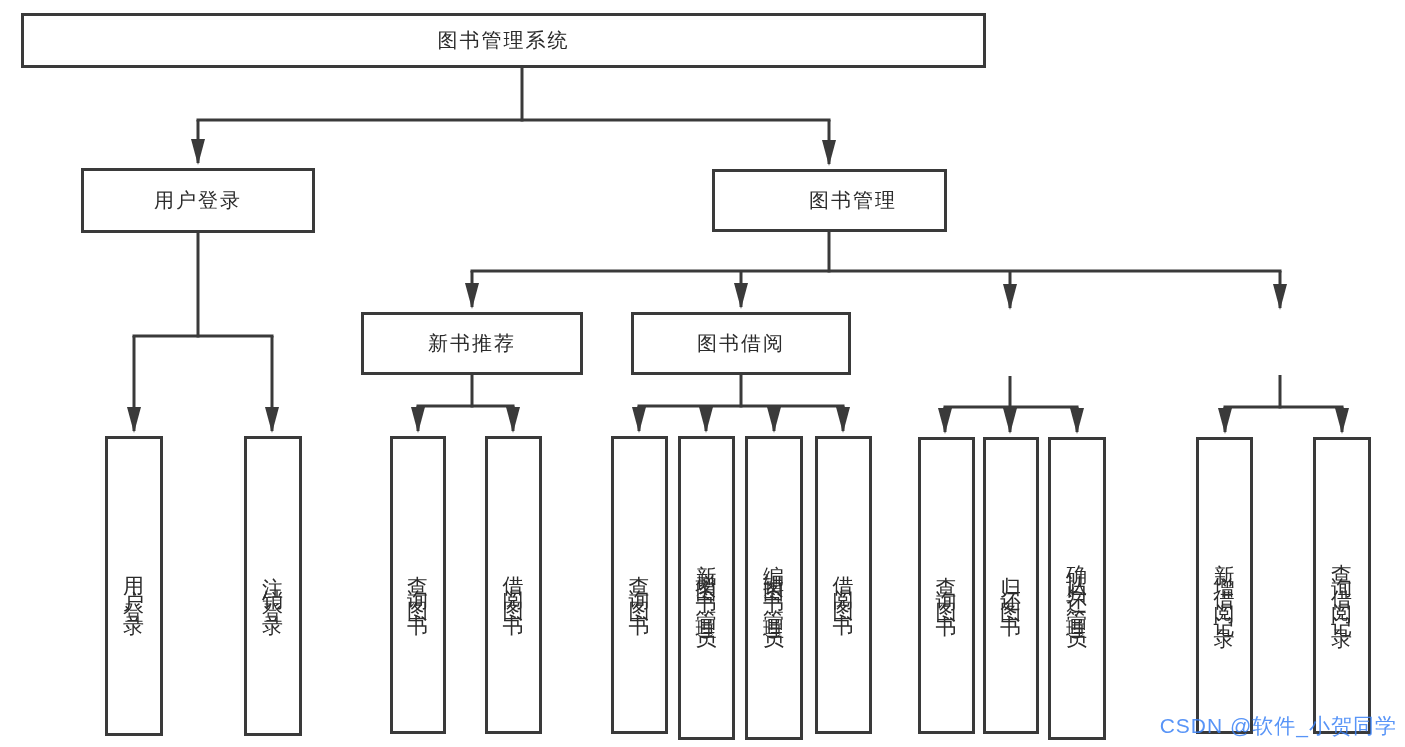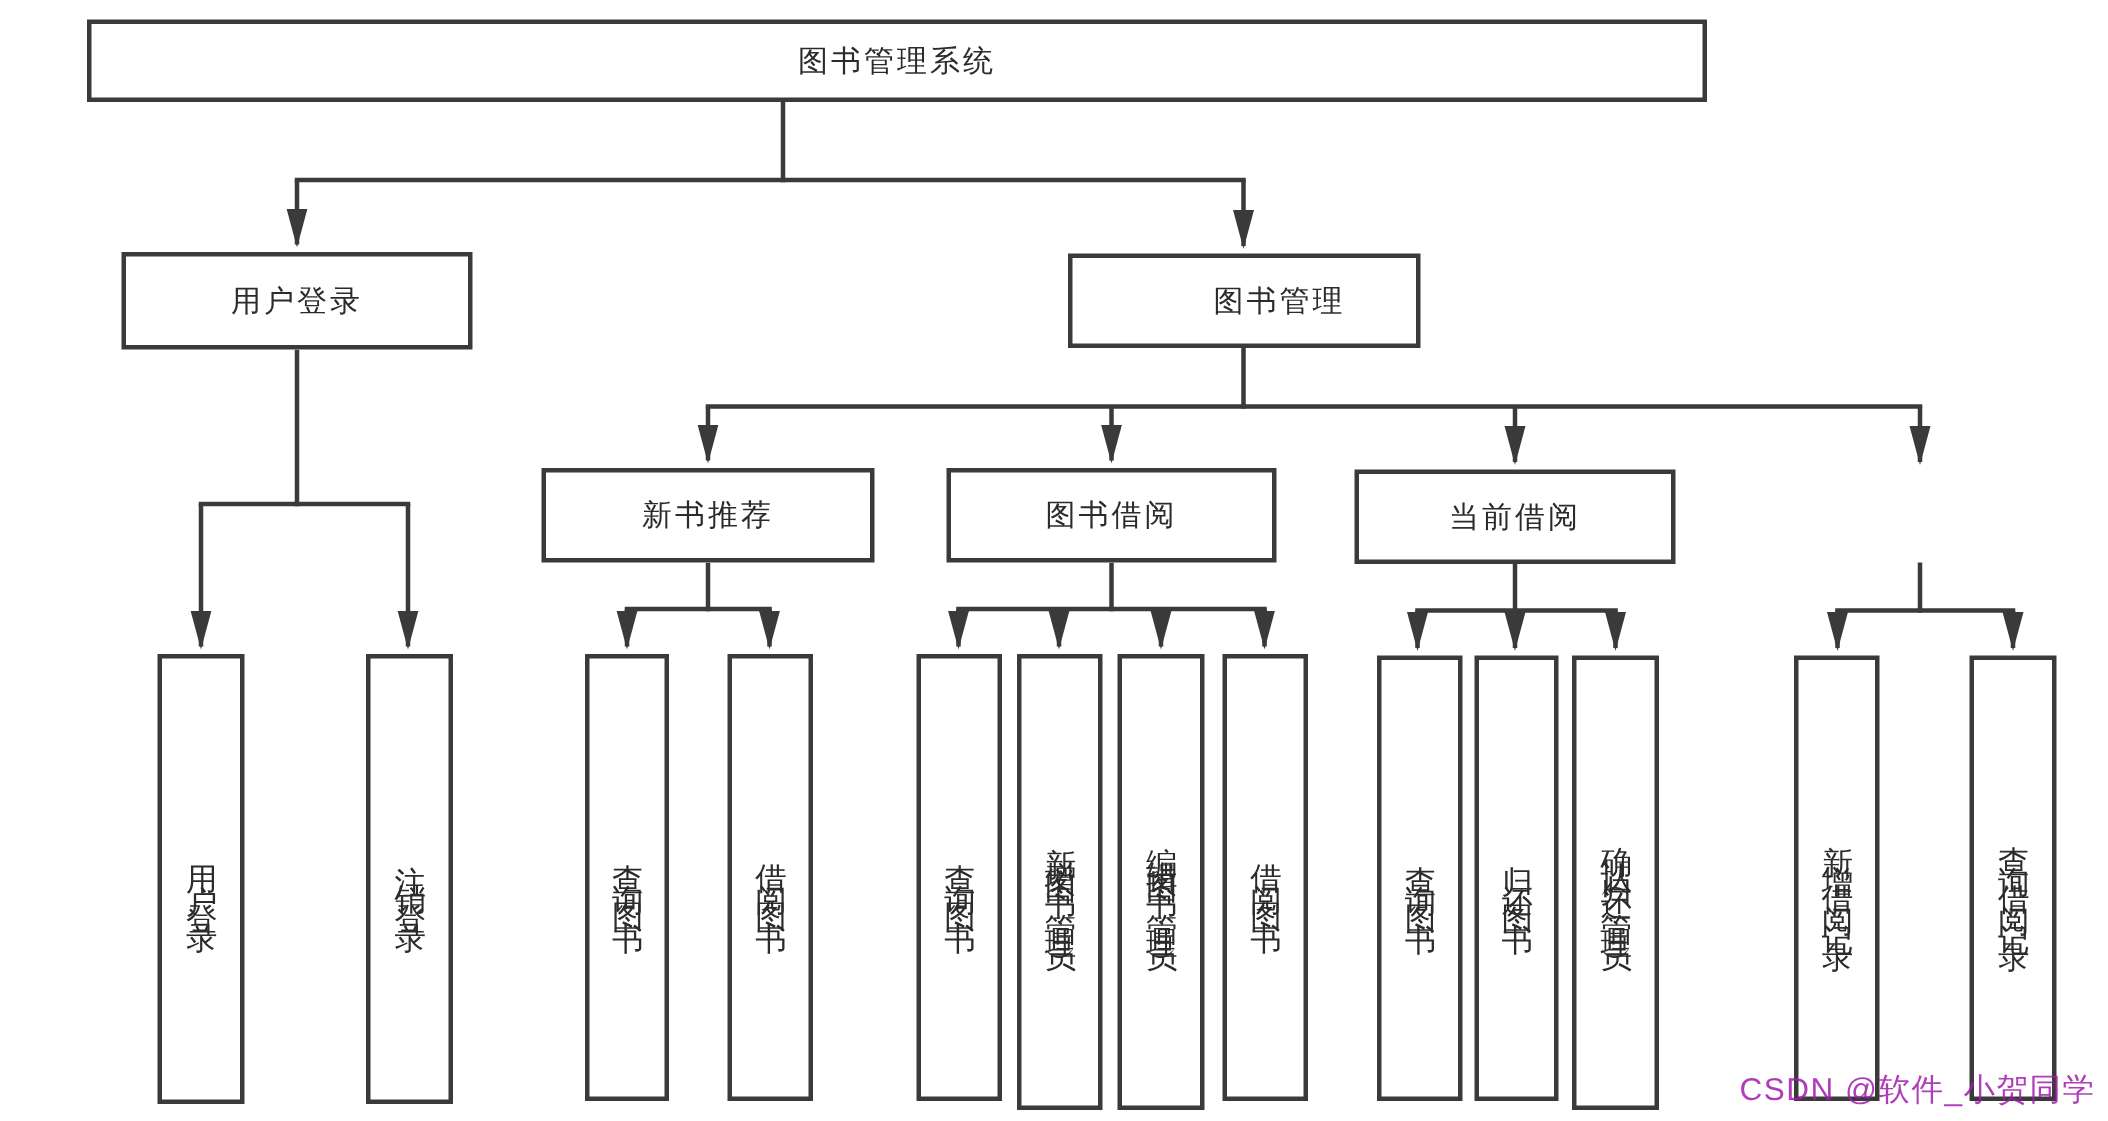--- a/index.html
+++ b/index.html
@@ -39,21 +39,21 @@
     letter-spacing: 13px;
     line-height: 1;
     white-space: nowrap;
   }
   .node-v.long span { letter-spacing: 9px; }
   .watermark {
     position: absolute;
     top: 712px;
     right: 8px;
     font-size: 21px;
-    color: #a21caf;
+    color: #3b82f6;
     opacity: 0.85;
     white-space: nowrap;
     z-index: 5;
     letter-spacing: 1px;
   }
 </style>
 </head>
 <body>
 
 <div class="stage">
@@ -99,39 +99,36 @@
     <line x1="945" y1="407" x2="945" y2="432" marker-end="url(#arrow)"></line>
     <line x1="1010" y1="407" x2="1010" y2="432" marker-end="url(#arrow)"></line>
     <line x1="1077" y1="407" x2="1077" y2="432" marker-end="url(#arrow)"></line>
 
     <line x1="1280" y1="375" x2="1280" y2="408.5"></line>
     <line x1="1223.5" y1="407" x2="1343.5" y2="407"></line>
     <line x1="1225" y1="407" x2="1225" y2="432" marker-end="url(#arrow)"></line>
     <line x1="1342" y1="407" x2="1342" y2="432" marker-end="url(#arrow)"></line>
   </svg>
 
-  <div class="node node-h" style="left:21px; top:13px; width:1080px; height:55px;margin-left:37px;">
+  <div class="node node-h" style="left:21px; top:13px; width:965px; height:55px;">
     <span>图书管理系统</span>
   </div>
 
   <div class="node node-h" style="left:81px; top:168px; width:234px; height:65px;">
     <span>用户登录</span>
   </div>
   <div class="node node-h" style="left:712px; top:169px; width:235px; height:63px;padding-left:47px;">
     <span>图书管理</span>
   </div>
 
   <div class="node node-h" style="left:631px; top:312px; width:220px; height:63px;">
     <span>图书借阅</span>
   </div>
   <div class="node node-h" style="left:361px; top:312px; width:222px; height:63px;">
     <span>新书推荐</span>
-  </div>
-  <div class="node node-h" style="left:903px; top:313px; width:214px; height:63px;">
-    <span>当前借阅</span>
   </div>
 
   <div class="node node-v" style="left:105px; top:436px; width:58px; height:300px;">
     <span>用户登录</span>
   </div>
   <div class="node node-v" style="left:244px; top:436px; width:58px; height:300px;">
     <span>注销登录</span>
   </div>
 
   <div class="node node-v" style="left:390px; top:436px; width:56px; height:298px;">

